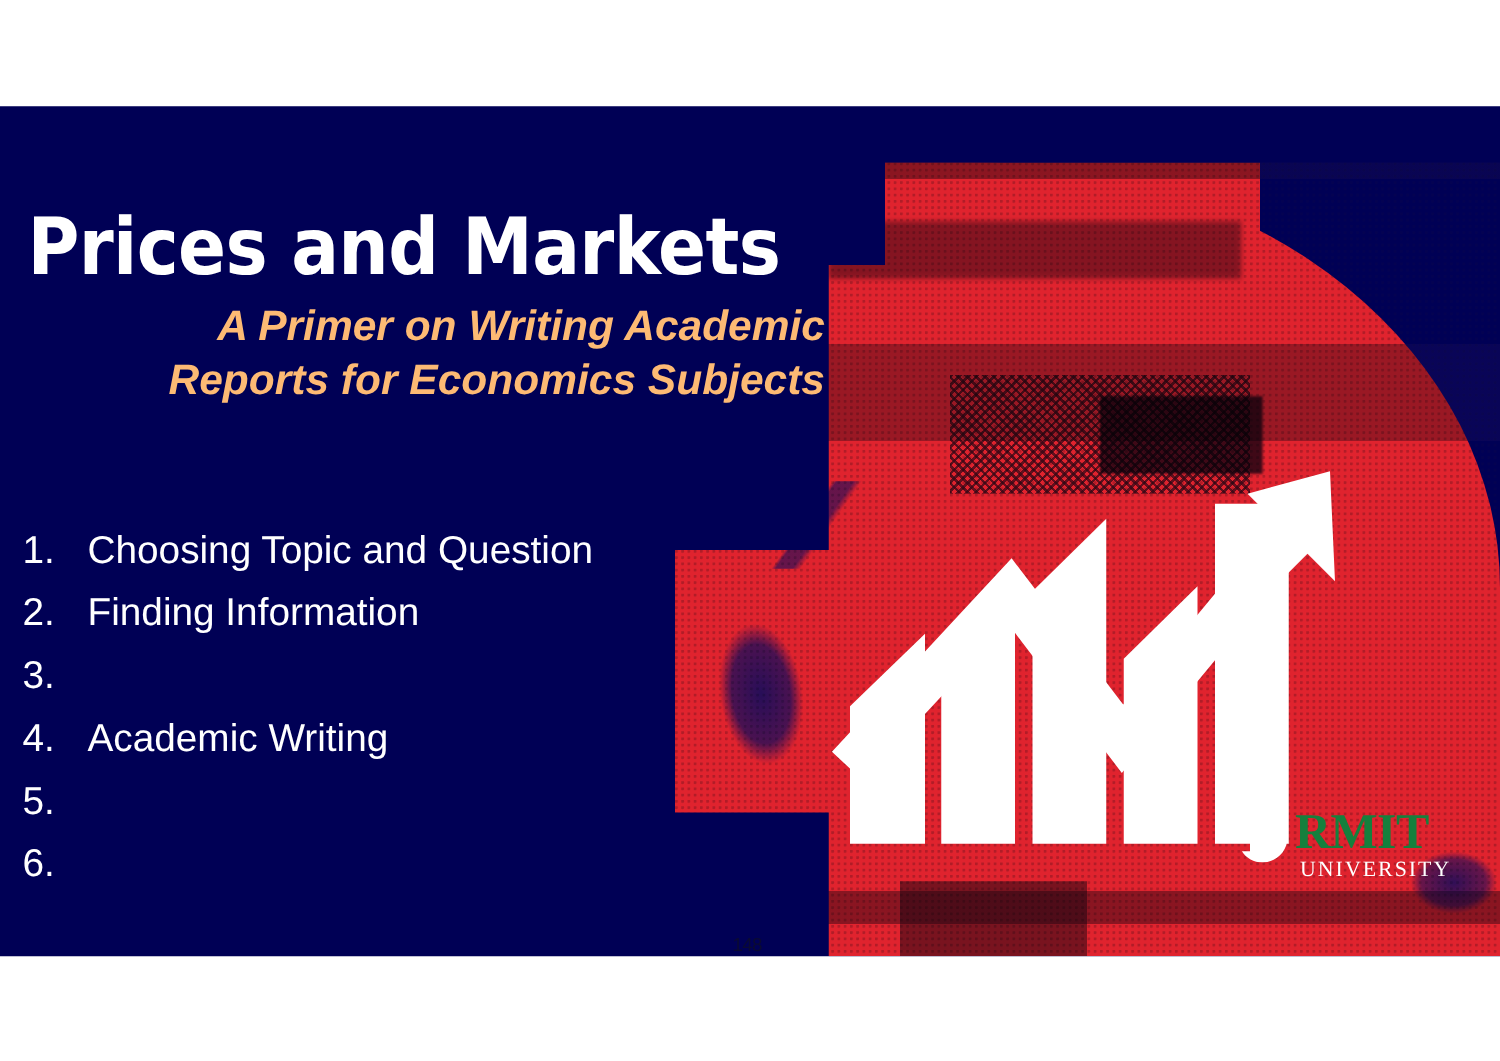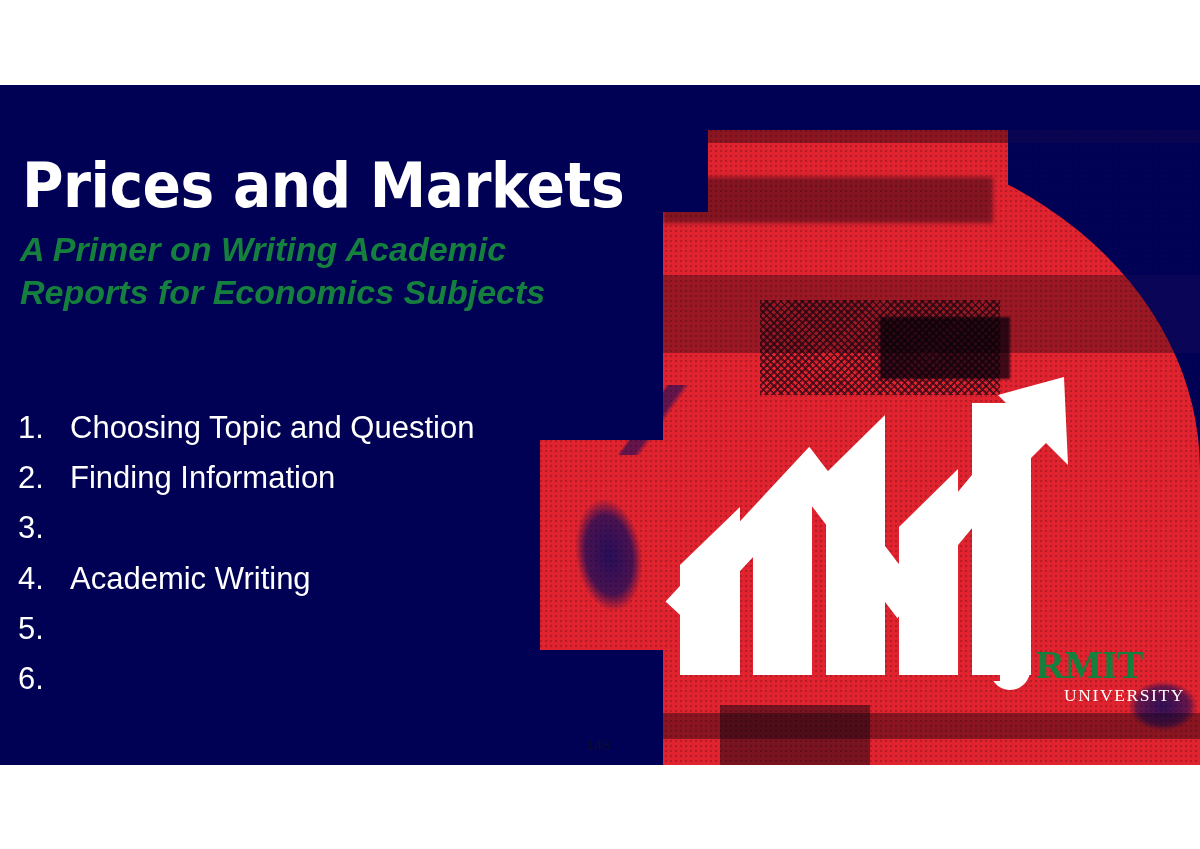--- a/index.html
+++ b/index.html
@@ -156,21 +156,21 @@
     top: 270px;
     width: 420px;
     height: 325px;
   }
   #chart-graphic svg { display: block; }
 
   
   #text-column {
     position: absolute;
     left: 0;
-    top: 3px;
+    top: 15px;
     width: 660px;
     height: 680px;
   }
   #slide-title {
     position: absolute;
     left: 22px;
     top: 24px;
     color: #ffffff;
     font-size: 63px;
     line-height: 1.02;
@@ -178,26 +178,27 @@
     letter-spacing: -0.5px;
     font-family: "DejaVu Sans", sans-serif;
     font-stretch: condensed;
     white-space: nowrap;
   }
   #slide-subtitle {
     position: absolute;
     left: 20px;
     top: 140px;
     width: 640px;
-    color: #15803d;
+    color: #fdba74;
     font-size: 34px;
     line-height: 1.27;
     font-weight: 700;
     font-style: italic;
     font-family: "Liberation Sans", sans-serif;
+    text-align: right;
   }
   #slide-subtitle .sub-line { display: block; white-space: nowrap; }
 
   #agenda-list {
     position: absolute;
     left: 18px;
     top: 315px;
     margin: 0;
     padding: 0;
     list-style: none;
@@ -258,21 +259,20 @@
     color: #15803d;
   }
   #rmit-sub {
     position: absolute;
     left: 52px;
     top: 40px;
     font-family: "Liberation Serif", "DejaVu Serif", serif;
     font-size: 17.5px;
     letter-spacing: 1.6px;
     color: #ffffff;
-    margin-left: 24px;
   }
 </style>
 </head>
 <body>
 
 <div id="slide">
 
   <div id="graphic-panel">
     <div id="graphic-rounded"></div>
     <div id="graphic-step-a"></div>

